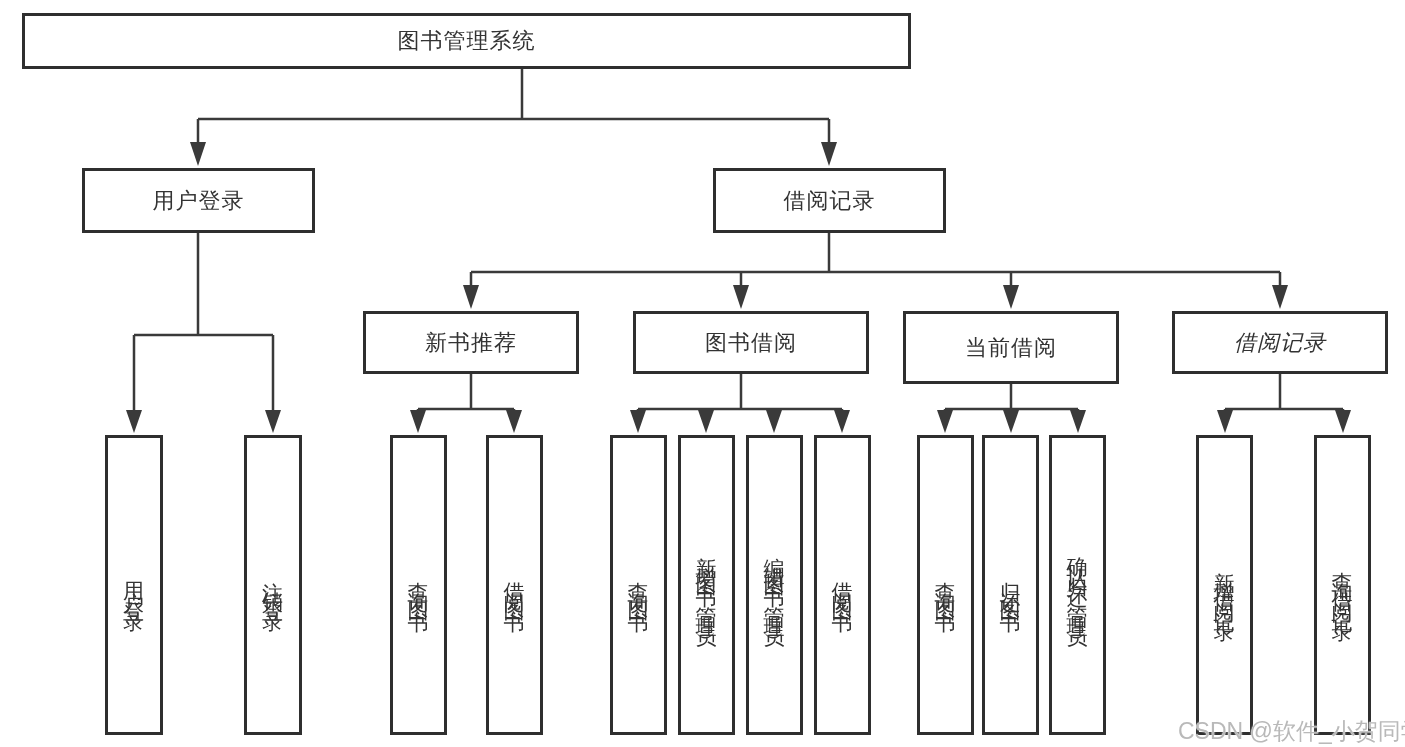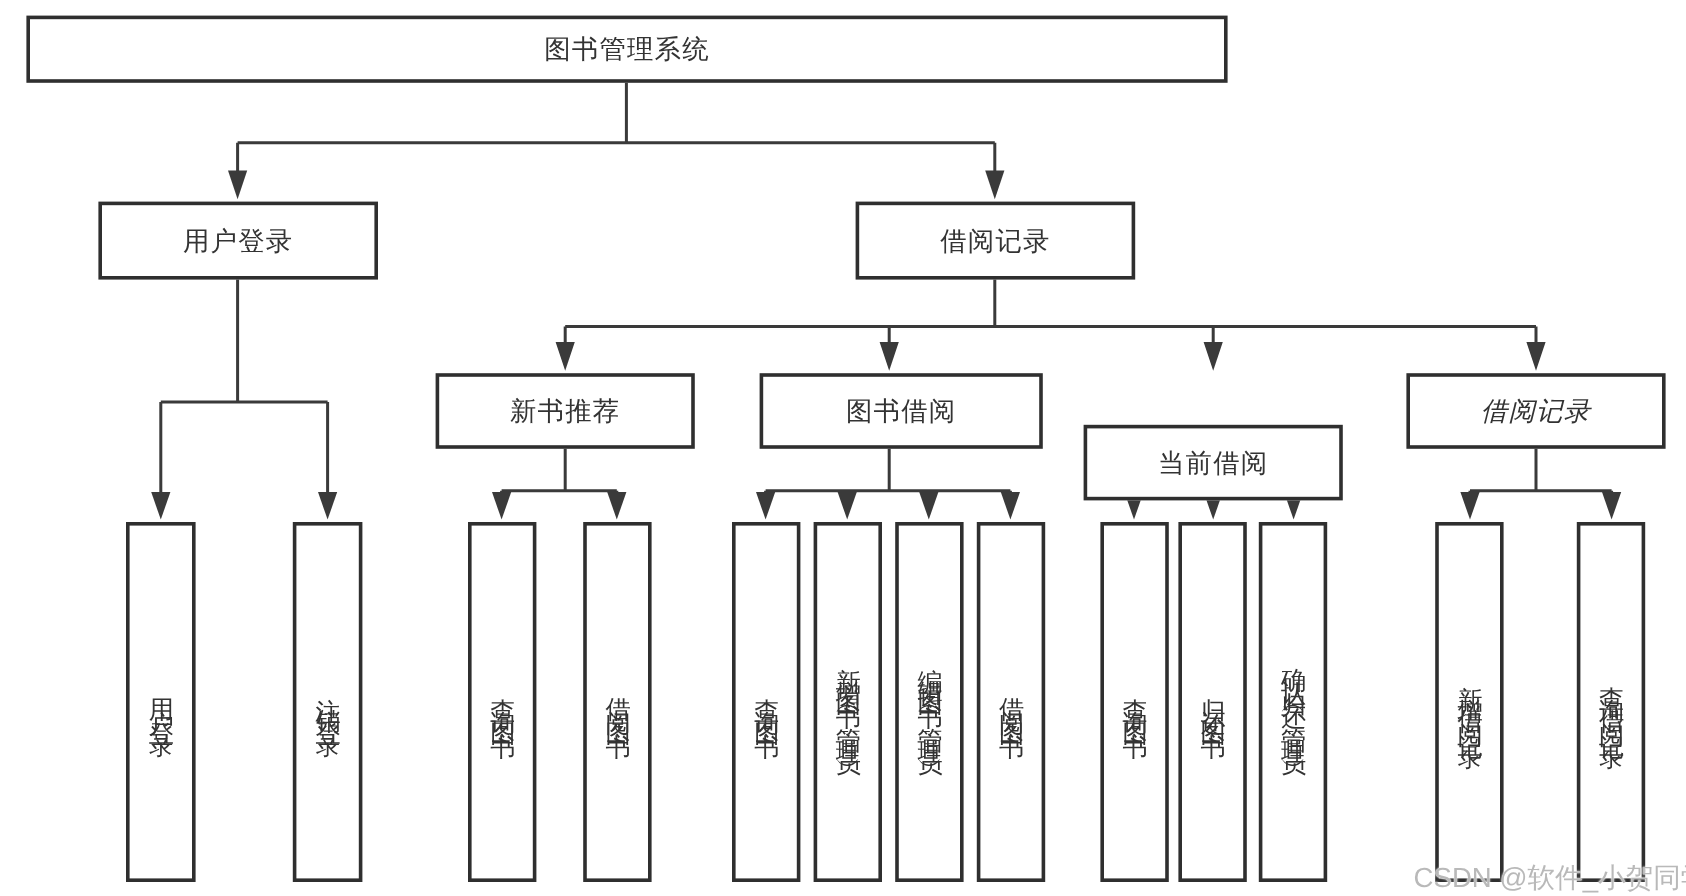--- a/index.html
+++ b/index.html
@@ -82,38 +82,38 @@
       <polygon points="774,433 766,410 782,410"></polygon>
       <polygon points="842,433 834,410 850,410"></polygon>
       <polygon points="945,433 937,410 953,410"></polygon>
       <polygon points="1011,433 1003,410 1019,410"></polygon>
       <polygon points="1078,433 1070,410 1086,410"></polygon>
       <polygon points="1225,433 1217,410 1233,410"></polygon>
       <polygon points="1343,433 1335,410 1351,410"></polygon>
     </g>
   </svg>
 
-  <div class="node" style="left:22px; top:13px; width:1001px; height:56px;">
+  <div class="node" style="left:22px; top:13px; width:889px; height:56px;">
     <span class="hlabel">图书管理系统</span>
   </div>
 
   <div class="node" style="left:82px; top:168px; width:233px; height:65px;">
     <span class="hlabel">用户登录</span>
   </div>
   <div class="node" style="left:713px; top:168px; width:233px; height:65px;">
     <span class="hlabel">借阅记录</span>
   </div>
 
   <div class="node" style="left:363px; top:311px; width:216px; height:63px;justify-content:center;">
     <span class="hlabel">新书推荐</span>
   </div>
   <div class="node" style="left:633px; top:311px; width:236px; height:63px;">
     <span class="hlabel">图书借阅</span>
   </div>
-  <div class="node" style="left:903px; top:311px; width:216px; height:63px;margin-top:43px;">
+  <div class="node" style="left:903px; top:311px; width:216px; height:73px;">
     <span class="hlabel">当前借阅</span>
   </div>
   <div class="node" style="left:1172px; top:311px; width:216px; height:63px;font-style:italic;">
     <span class="hlabel">借阅记录</span>
   </div>
 
   <div class="node leaf" style="left:105px; top:435px; width:58px; height:300px;">
     <span class="vlabel">用户登录</span>
   </div>
   <div class="node leaf" style="left:244px; top:435px; width:58px; height:300px;">

